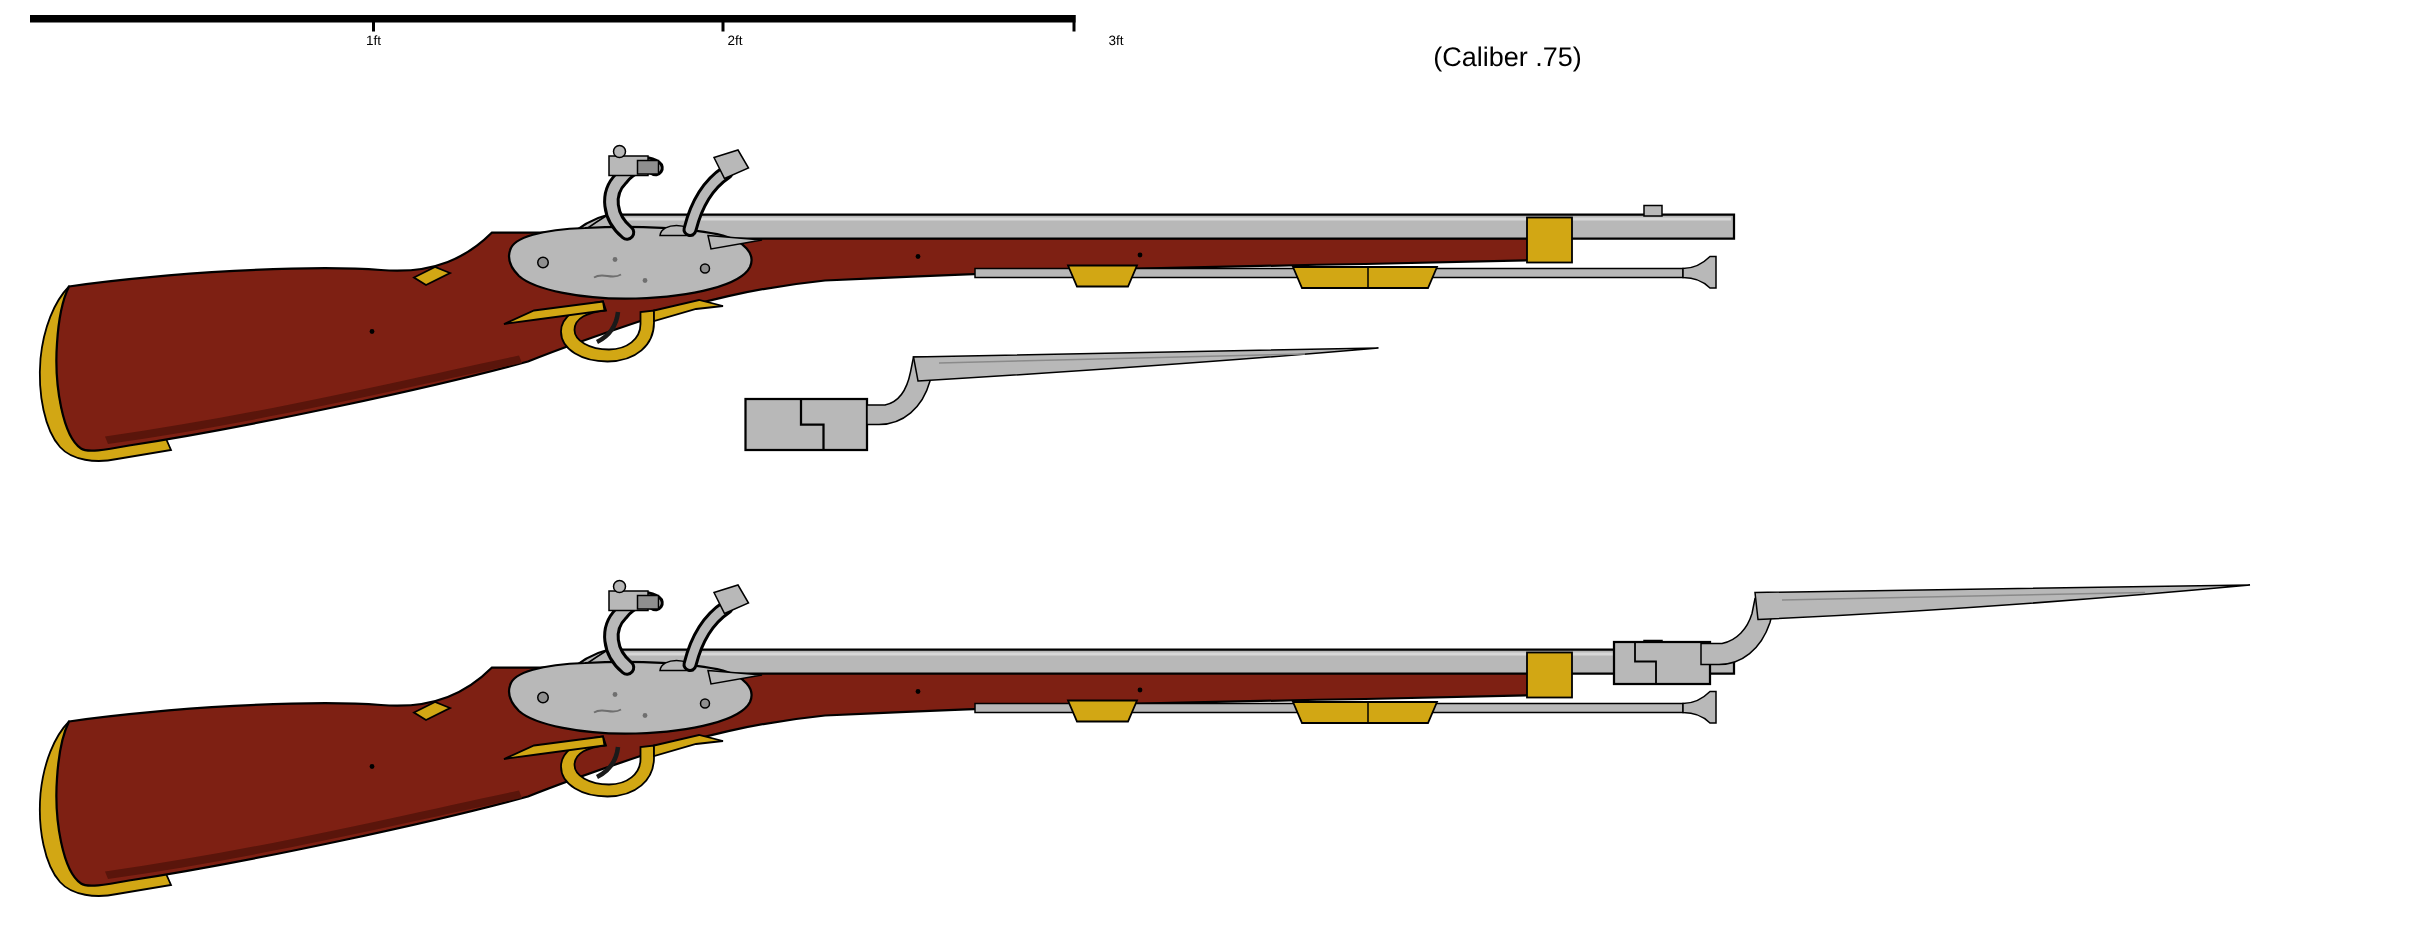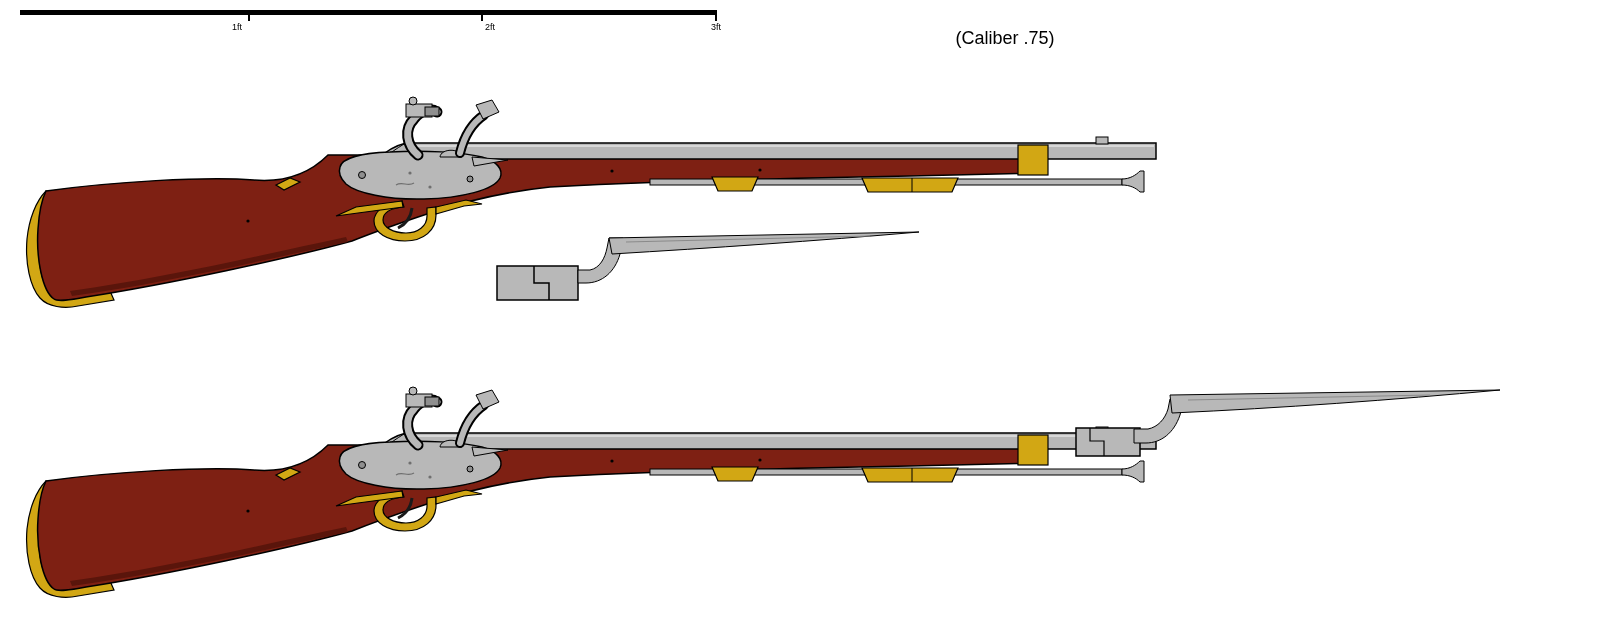--- a/index.html
+++ b/index.html
@@ -34,23 +34,23 @@
 </head>
 <body>
 
 <div class="canvas">
 
   <div class="scalebar">
     <div class="scalebar-line"></div>
     <div class="tick" style="left:228px"></div>
     <div class="tick" style="left:461px"></div>
     <div class="tick" style="left:695px"></div>
-    <span class="tick-label" style="left:217px">1ft</span>
+    <span class="tick-label" style="left:229px">1ft</span>
     <span class="tick-label" style="left:470px">2ft</span>
-    <span class="tick-label" style="left:696px">3ft</span>
+    <span class="tick-label" style="left:724px">3ft</span>
   </div>
 
   <div class="title-block">
     <div class="title-line2">(Caliber .75)</div>
   </div>
 
   <svg class="art" width="1609" height="625" viewBox="0 0 1609 625">
     <defs>
       <g id="musket-body">
 

